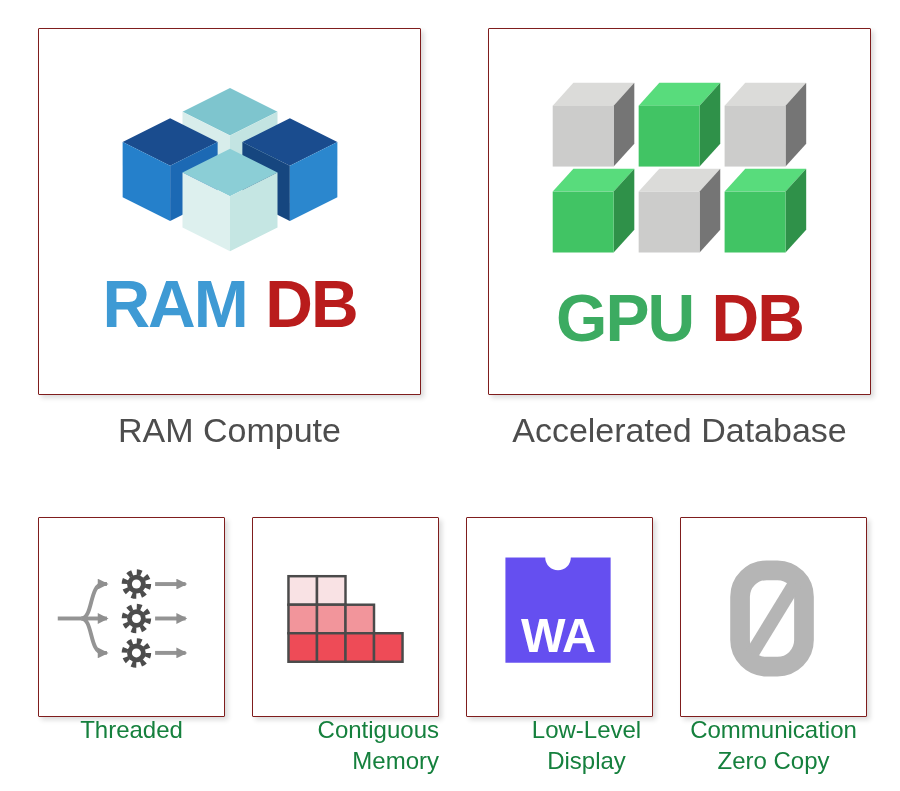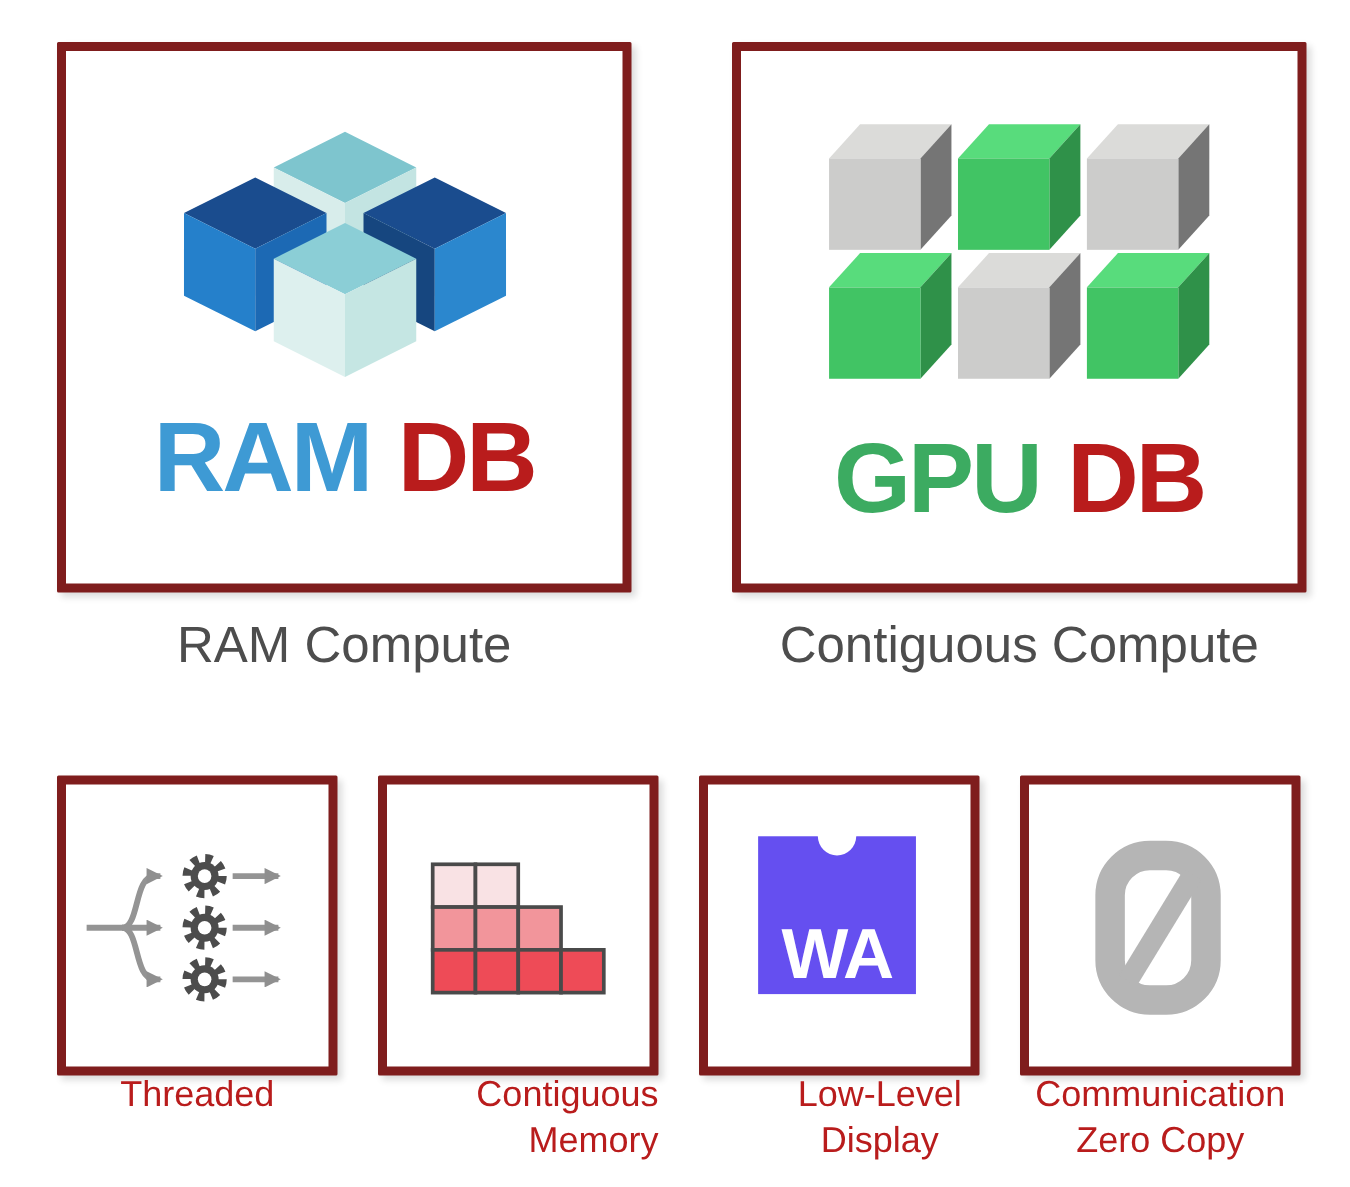--- a/index.html
+++ b/index.html
@@ -10,21 +10,21 @@
     height: 791px;
     font-family: "Liberation Sans", sans-serif;
     color: #4d4d4d;
     overflow: hidden;
   }
 
   
   .card {
     position: absolute;
     background: #ffffff;
-    border: 6px solid #7f1d1d;
+    border: 1px solid #7f1d1d;
     border-radius: 1px;
     box-shadow: 3px 3px 5px rgba(0,0,0,0.14);
     display: flex;
     flex-direction: column;
     align-items: center;
     justify-content: center;
   }
   .hero-card { top: 28px; width: 383px; height: 367px; gap: 14px; }
   #hero-ram { left: 38px; }
   #hero-gpu { left: 488px; }
@@ -62,21 +62,21 @@
   #hero-caption-0 { left: 38px; }
   #hero-caption-1 { left: 488px; }
 
   .feature-caption {
     position: absolute;
     top: 714px;
     width: 187px;
     text-align: center;
     font-size: 24px;
     line-height: 31px;
-    color: #b91c1c;
+    color: #15803d;
   }
   #feat-caption-0 { left: 38px; }
   #feat-caption-1 { left: 252px; text-align: right; }
   #feat-caption-2 { left: 493px; }
   #feat-caption-3 { left: 680px; }
 
   svg { display: block; }
 </style>
 </head>
 <body>
@@ -148,21 +148,21 @@
       <polygon points="166,109 185,88 241,88 222,109" fill="#58dc7c"></polygon>
       <polygon points="222,109 241,88 241,144 222,165" fill="#2f9149"></polygon>
       <rect x="166" y="109" width="56" height="56" fill="#41c464"></rect>
     </g>
   </svg>
   <div class="wordmark">
     <span class="wm-gpu">GPU</span>
     <span class="wm-db">DB</span>
   </div>
 </div>
-<div class="hero-caption" id="hero-caption-1">Contiguous Compute</div>
+<div class="hero-caption" id="hero-caption-1">Accelerated Database</div>
 
 <div class="card feature-card" id="feat-0">
   <svg viewBox="0 0 190 180" width="187" height="177" aria-hidden="true">
     <defs>
       <marker id="ah" markerUnits="userSpaceOnUse" markerWidth="12" markerHeight="11" viewBox="0 0 10 10" refX="8.5" refY="5" orient="auto">
         <path d="M0,0 L10,5 L0,10 Z" fill="#8f8f8f"></path>
       </marker>
     </defs>
     <g fill="none" stroke="#949494" stroke-width="4">
       <path d="M20,91 H44"></path>

